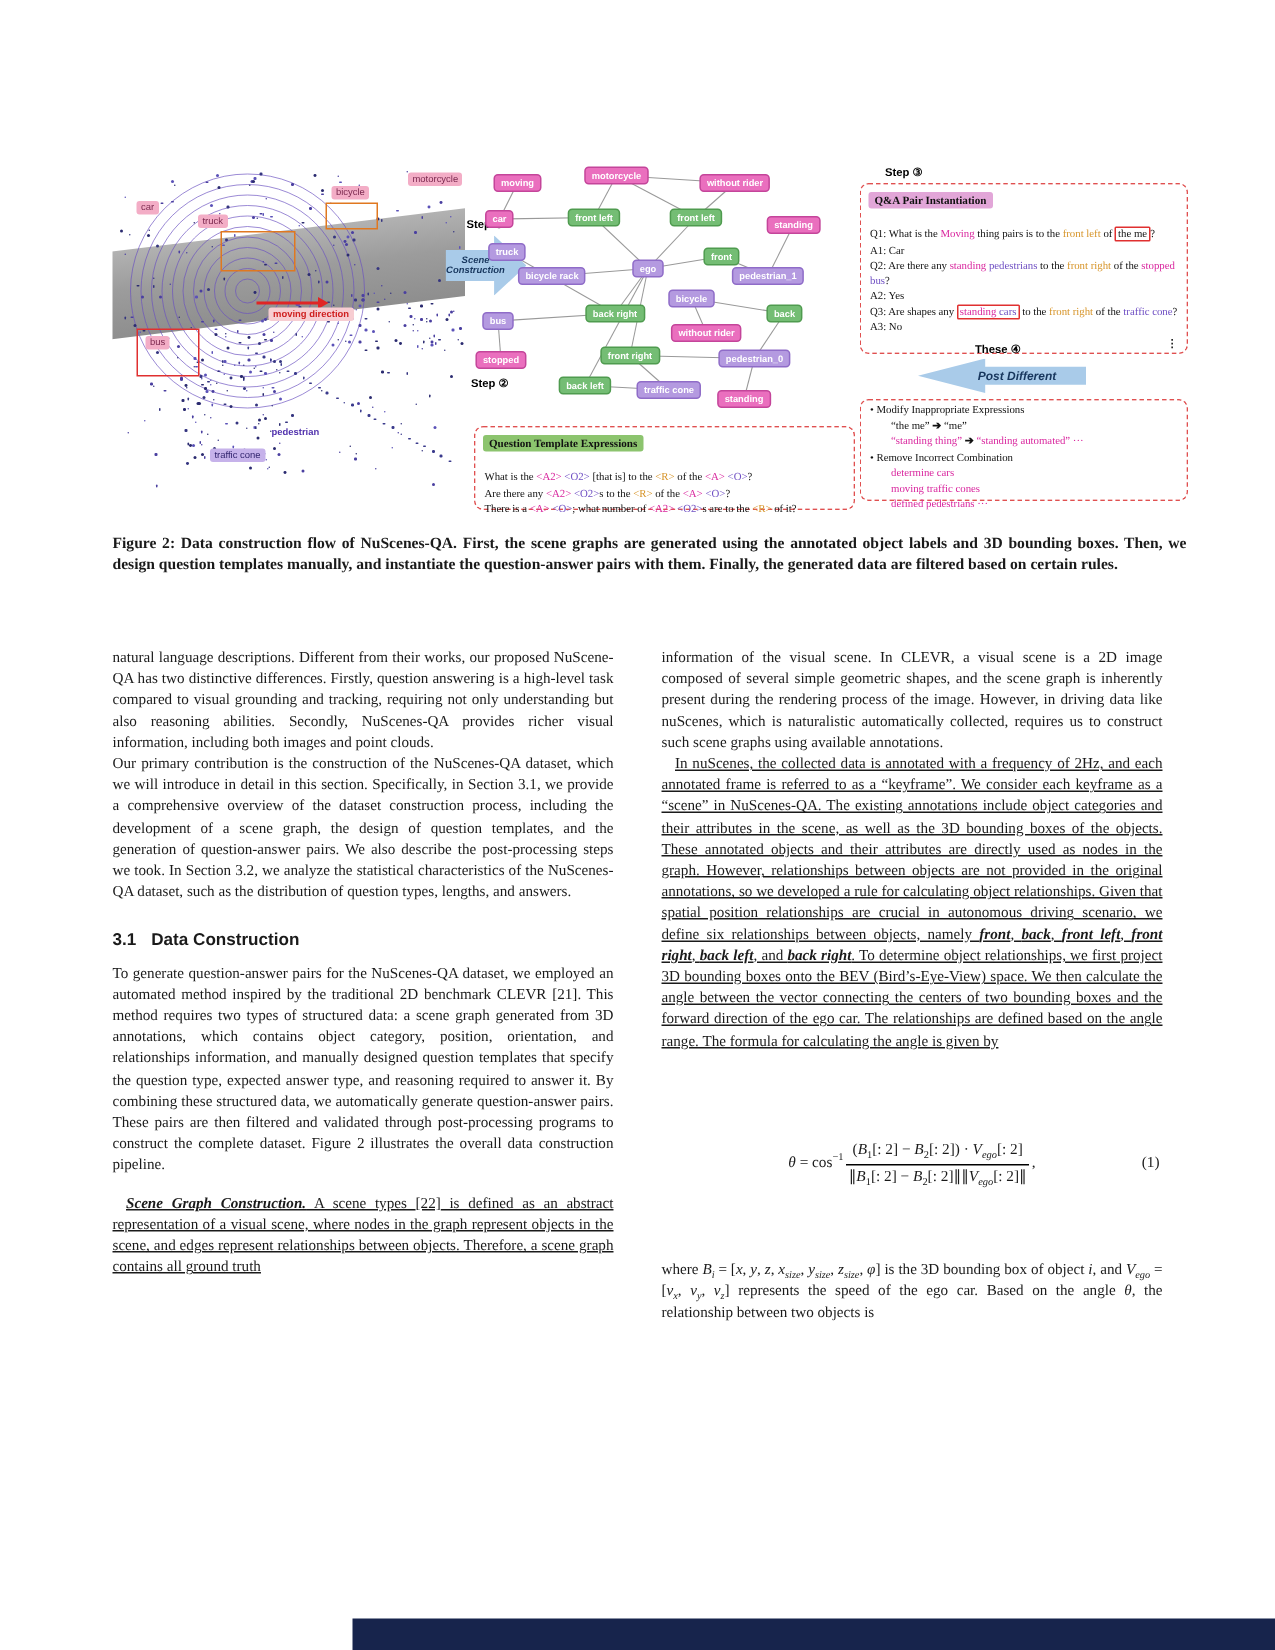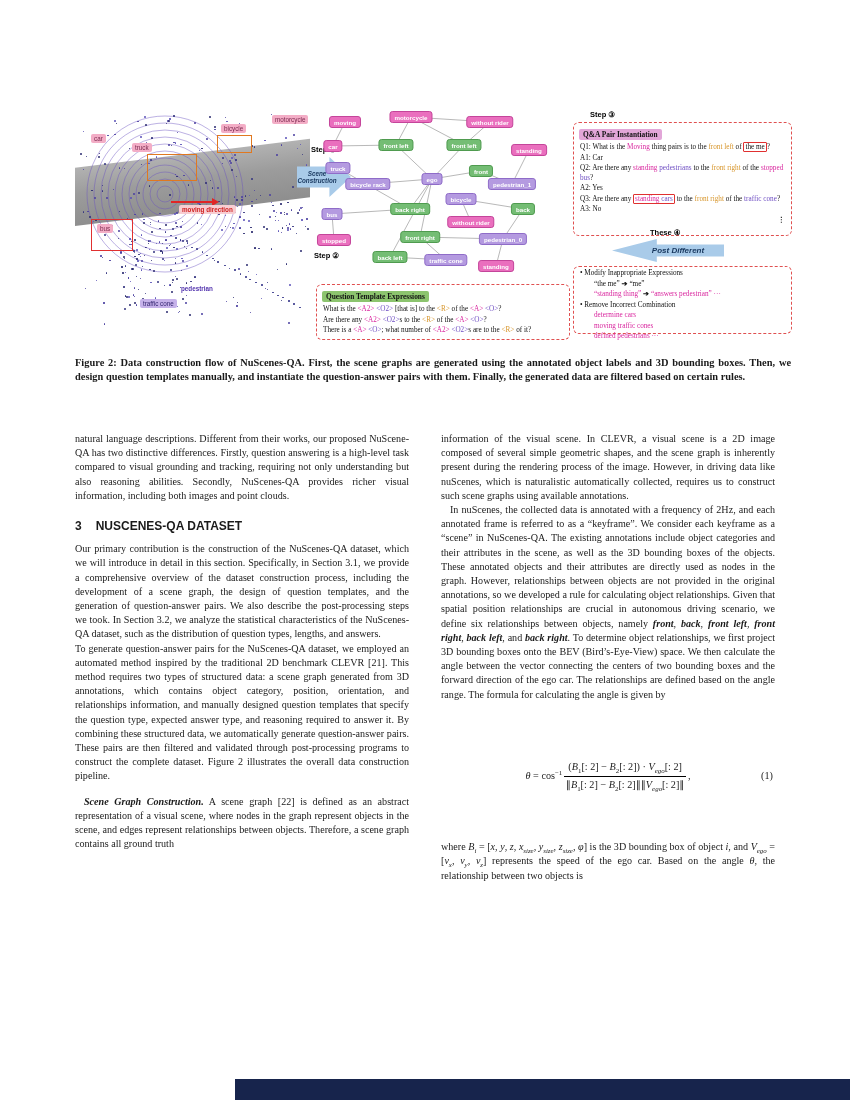--- a/index.html
+++ b/index.html
@@ -34,35 +34,35 @@
   .gnode{position:absolute;transform:translate(-50%,-50%);padding:1.5px 4px;border-radius:3px;
          font:bold 6.2px "Liberation Sans",sans-serif;color:#fff;white-space:nowrap;border:0.5px solid transparent;}
   .gnode.pink{background:#ea6fbe;border-color:#c4459a;}
   .gnode.purple{background:#b49ae0;border-color:#8f6cc8;}
   .gnode.green{background:#74bd74;border-color:#4f9b4f;}
 
   .dashed-box{position:absolute;border:1px dashed #e05050;border-radius:6px;background:#fff;box-sizing:border-box;}
   #qa-box{left:573px;top:122px;width:219px;height:114px;}
   #pp-box{left:573px;top:266px;width:219px;height:68px;}
   #qt-box{left:316px;top:284px;width:254px;height:56px;}
-  .chip-title{display:inline-block;margin:3px 0 1px 5px;padding:1px 4px;border-radius:2px;
+  .chip-title{display:inline-block;margin:3px 0 11px 5px;padding:1px 4px;border-radius:2px;
               font:bold 7.4px "Liberation Serif",serif;color:#111;}
   .pink-title{background:#e2a6d8;}
   .green-title{background:#8cc46e;}
   .lines{padding:1px 6px 2px 6px;}
   .rich-line{font:7.2px "Liberation Serif",serif;line-height:1.32;margin:1px 0;color:#111;}
   .redbox{border:1px solid #e03030;padding:0 1px;border-radius:1px;}
 
   
   #caption{position:absolute;left:75px;top:356px;width:716px;font-weight:bold;font-size:10.4px;line-height:13.8px;text-align:justify;}
   .col{position:absolute;top:432px;width:334px;font-size:10.1px;line-height:14.2px;text-align:justify;}
   #col-left{left:75px;}
   #col-right{left:441px;}
   .body-par{margin:0;}
-  .indent{text-indent:9px;}
+  .indent{text-indent:9px;text-decoration:underline;}
   .p3{margin-top:11px;}
   .h1{font-family:"Liberation Sans",sans-serif;font-weight:bold;font-size:12px;margin:16px 0 9px;}
   .h1 .hnum{margin-right:14px;}
   .h2{font-family:"Liberation Sans",sans-serif;font-weight:bold;font-size:11.4px;margin:18px 0 8px;}
   .h2 .hnum{margin-right:10px;}
   sub,sup{line-height:0;font-size:68%;}
 
   .equation{position:relative;display:flex;align-items:center;justify-content:center;margin:58px 0 48px;font-size:10.2px;}
   .frac{display:inline-flex;flex-direction:column;align-items:center;margin:0 2px;}
   .frac .num{padding:0 4px 1.5px;border-bottom:0.8px solid #000;}
@@ -534,35 +534,35 @@
   </div>
 
   <div class="step-label" style="left:590px;top:110px;">Step ③</div>
   <div class="dashed-box" id="qa-box">
     <span class="chip-title pink-title">Q&amp;A Pair Instantiation</span>
     <div class="lines">
         <div class="rich-line"><span>Q1: What is the </span><span style="color: rgb(217, 38, 158);">Moving</span><span> thing pairs is to the </span><span style="color: rgb(215, 149, 42);">front left</span><span> of </span><span class="redbox"><span>the me</span></span><span>?</span></div>
         <div class="rich-line"><span>A1: Car</span></div>
         <div class="rich-line"><span>Q2: Are there any </span><span style="color: rgb(217, 38, 158);">standing </span><span style="color: rgb(111, 79, 195);">pedestrians</span><span> to the </span><span style="color: rgb(215, 149, 42);">front right</span><span> of the </span><span style="color: rgb(217, 38, 158);">stopped </span><span style="color: rgb(111, 79, 195);">bus</span><span>?</span></div>
         <div class="rich-line"><span>A2: Yes</span></div>
-        <div class="rich-line"><span>Q3: Are there any </span><span class="redbox"><span style="color: rgb(217, 38, 158);">standing </span><span style="color: rgb(111, 79, 195);">cars</span></span><span> to the </span><span style="color: rgb(215, 149, 42);">front right</span><span> of the </span><span style="color: rgb(111, 79, 195);">traffic cone</span><span>?</span></div>
+        <div class="rich-line"><span>Q3: Are shapes any </span><span class="redbox"><span style="color: rgb(217, 38, 158);">standing </span><span style="color: rgb(111, 79, 195);">cars</span></span><span> to the </span><span style="color: rgb(215, 149, 42);">front right</span><span> of the </span><span style="color: rgb(111, 79, 195);">traffic cone</span><span>?</span></div>
         <div class="rich-line"><span>A3: No</span></div>
         <div class="rich-line" style="text-align: right;"><span style="font-weight: bold;">⋮</span></div>
       </div>
   </div>
 
   <div class="step-label" style="left:650px;top:228px;">These ④</div>
   <div class="fat-arrow left" id="arrow-pp">
     <span>Post Different</span>
   </div>
   <div class="dashed-box" id="pp-box">
     <div class="lines">
         <div class="rich-line"><span>•  Modify Inappropriate Expressions</span></div>
         <div class="rich-line" style="padding-left: 14px;"><span>“the me” </span><span style="font-weight: bold;">➔</span><span> “me”</span></div>
-        <div class="rich-line" style="padding-left: 14px;"><span style="color: rgb(217, 38, 158);">“standing thing” </span><span style="font-weight: bold;">➔</span><span style="color: rgb(217, 38, 158);"> “answers pedestrian” ···</span></div>
+        <div class="rich-line" style="padding-left: 14px;"><span style="color: rgb(217, 38, 158);">“standing thing” </span><span style="font-weight: bold;">➔</span><span style="color: rgb(217, 38, 158);"> “standing automated” ···</span></div>
         <div class="rich-line"><span>•  Remove Incorrect Combination</span></div>
         <div class="rich-line" style="padding-left: 14px;"><span style="color: rgb(217, 38, 158);">determine cars</span></div>
         <div class="rich-line" style="padding-left: 14px;"><span style="color: rgb(217, 38, 158);">moving traffic cones</span></div>
         <div class="rich-line" style="padding-left: 14px;"><span style="color: rgb(217, 38, 158);">defined pedestrians ···</span></div>
       </div>
   </div>
 
   <div class="step-label" style="left:314px;top:251px;">Step ②</div>
   <div class="dashed-box" id="qt-box">
     <span class="chip-title green-title">Question Template Expressions</span>
@@ -570,26 +570,26 @@
         <div class="rich-line"><span>What is the </span><span style="color: rgb(217, 38, 158);">&lt;A2&gt;</span><span> </span><span style="color: rgb(111, 79, 195);">&lt;O2&gt;</span><span> [that is] to the </span><span style="color: rgb(215, 149, 42);">&lt;R&gt;</span><span> of the </span><span style="color: rgb(217, 38, 158);">&lt;A&gt;</span><span> </span><span style="color: rgb(111, 79, 195);">&lt;O&gt;</span><span>?</span></div>
         <div class="rich-line"><span>Are there any </span><span style="color: rgb(217, 38, 158);">&lt;A2&gt;</span><span> </span><span style="color: rgb(111, 79, 195);">&lt;O2&gt;</span><span>s to the </span><span style="color: rgb(215, 149, 42);">&lt;R&gt;</span><span> of the </span><span style="color: rgb(217, 38, 158);">&lt;A&gt;</span><span> </span><span style="color: rgb(111, 79, 195);">&lt;O&gt;</span><span>?</span></div>
         <div class="rich-line"><span>There is a </span><span style="color: rgb(217, 38, 158);">&lt;A&gt;</span><span> </span><span style="color: rgb(111, 79, 195);">&lt;O&gt;</span><span>; what number of </span><span style="color: rgb(217, 38, 158);">&lt;A2&gt;</span><span> </span><span style="color: rgb(111, 79, 195);">&lt;O2&gt;</span><span>s are to the </span><span style="color: rgb(215, 149, 42);">&lt;R&gt;</span><span> of it?</span></div>
       </div>
   </div>
 
   <div id="caption">Figure 2: Data construction flow of NuScenes-QA. First, the scene graphs are generated using the annotated object labels and 3D bounding boxes. Then, we design question templates manually, and instantiate the question-answer pairs with them. Finally, the generated data are filtered based on certain rules.</div>
 
   <div class="col" id="col-left">
     <p class="body-par">natural language descriptions. Different from their works, our proposed NuScene-QA has two distinctive differences. Firstly, question answering is a high-level task compared to visual grounding and tracking, requiring not only understanding but also reasoning abilities. Secondly, NuScenes-QA provides richer visual information, including both images and point clouds.</p>
-    <div class="h1">
-      <span class="hnum">3</span><span>NUSCENES-QA DATASET</span>
+    <p class="body-par">Our primary contribution is the construction of the NuScenes-QA dataset, which we will introduce in detail in this section. Specifically, in Section 3.1, we provide a comprehensive overview of the dataset construction process, including the development of a scene graph, the design of question templates, and the generation of question-answer pairs. We also describe the post-processing steps we took. In Section 3.2, we analyze the statistical characteristics of the NuScenes-QA dataset, such as the distribution of question types, lengths, and answers.</p>
+    <div class="h2">
+      <span class="hnum">3.1</span><span>Data Construction</span>
     </div>
-    <p class="body-par">Our primary contribution is the construction of the NuScenes-QA dataset, which we will introduce in detail in this section. Specifically, in Section 3.1, we provide a comprehensive overview of the dataset construction process, including the development of a scene graph, the design of question templates, and the generation of question-answer pairs. We also describe the post-processing steps we took. In Section 3.2, we analyze the statistical characteristics of the NuScenes-QA dataset, such as the distribution of question types, lengths, and answers.</p>
     <p class="body-par"><span>To generate question-answer pairs for the NuScenes-QA dataset, we employed an automated method inspired by the traditional 2D benchmark CLEVR </span><span>[21]</span><span>. This method requires two types of structured data: a scene graph generated from 3D annotations, which contains object category, position, orientation, and relationships information, and manually designed question templates that specify the question type, expected answer type, and reasoning required to answer it. By combining these structured data, we automatically generate question-answer pairs. These pairs are then filtered and validated through post-processing programs to construct the complete dataset. Figure 2 illustrates the overall data construction pipeline.</span></p>
-    <p class="body-par indent p3"><span style="font-weight: bold; font-style: italic;">Scene Graph Construction.</span><span> A scene graph </span><span>[22]</span><span> is defined as an abstract representation of a visual scene, where nodes in the graph represent objects in the scene, and edges represent relationships between objects. Therefore, a scene graph contains all ground truth</span></p>
+    <p class="body-par indent p3"><span style="font-weight: bold; font-style: italic;">Scene Graph Construction.</span><span> A scene types </span><span>[22]</span><span> is defined as an abstract representation of a visual scene, where nodes in the graph represent objects in the scene, and edges represent relationships between objects. Therefore, a scene graph contains all ground truth</span></p>
   </div>
 
   <div class="col" id="col-right">
     <p class="body-par">information of the visual scene. In CLEVR, a visual scene is a 2D image composed of several simple geometric shapes, and the scene graph is inherently present during the rendering process of the image. However, in driving data like nuScenes, which is naturalistic automatically collected, requires us to construct such scene graphs using available annotations.</p>
     <p class="body-par indent"><span>In nuScenes, the collected data is annotated with a frequency of 2Hz, and each annotated frame is referred to as a “keyframe”. We consider each keyframe as a “scene” in NuScenes-QA. The existing annotations include object categories and their attributes in the scene, as well as the 3D bounding boxes of the objects. These annotated objects and their attributes are directly used as nodes in the graph. However, relationships between objects are not provided in the original annotations, so we developed a rule for calculating object relationships. Given that spatial position relationships are crucial in autonomous driving scenario, we define six relationships between objects, namely </span><span style="font-weight: bold; font-style: italic;">front</span><span>, </span><span style="font-weight: bold; font-style: italic;">back</span><span>, </span><span style="font-weight: bold; font-style: italic;">front left</span><span>, </span><span style="font-weight: bold; font-style: italic;">front right</span><span>, </span><span style="font-weight: bold; font-style: italic;">back left</span><span>, and </span><span style="font-weight: bold; font-style: italic;">back right</span><span>. To determine object relationships, we first project 3D bounding boxes onto the BEV (Bird’s-Eye-View) space. We then calculate the angle between the vector connecting the centers of two bounding boxes and the forward direction of the ego car. The relationships are defined based on the angle range. The formula for calculating the angle is given by</span></p>
     <div class="equation">
       <span class="eq-lhs"><span style="font-style: italic;">θ</span><span> = cos</span><sup>−1</sup><span> </span></span>
       <span class="frac">
         <span class="num"><span>(</span><span style="font-style: italic;">B</span><sub>1</sub><span>[: 2] − </span><span style="font-style: italic;">B</span><sub>2</sub><span>[: 2]) · </span><span style="font-style: italic;">V</span><sub style="font-style: italic;">ego</sub><span>[: 2]</span></span>
         <span class="den"><span>∥</span><span style="font-style: italic;">B</span><sub>1</sub><span>[: 2] − </span><span style="font-style: italic;">B</span><sub>2</sub><span>[: 2]∥∥</span><span style="font-style: italic;">V</span><sub style="font-style: italic;">ego</sub><span>[: 2]∥</span></span>

